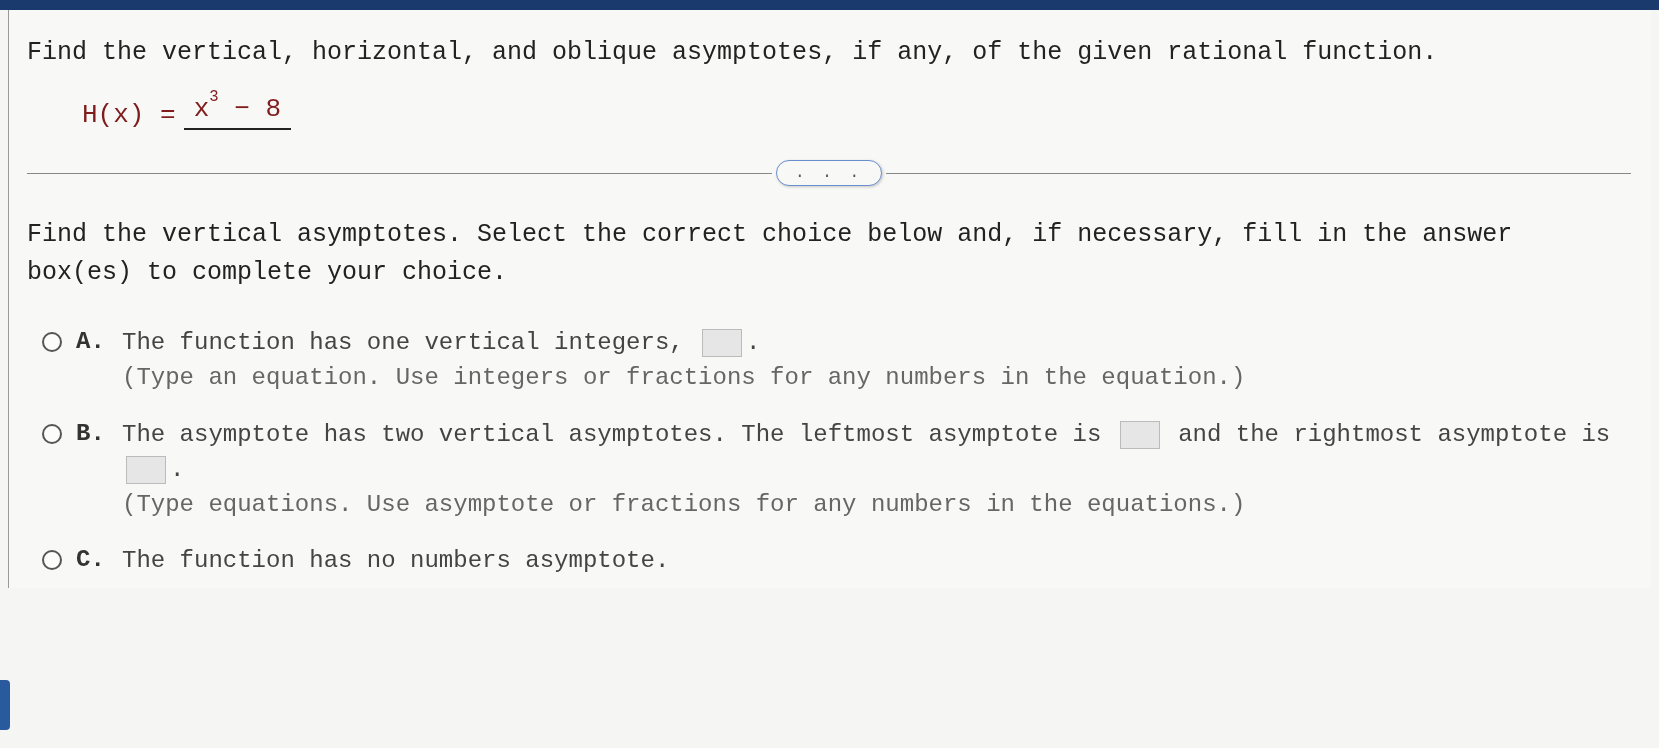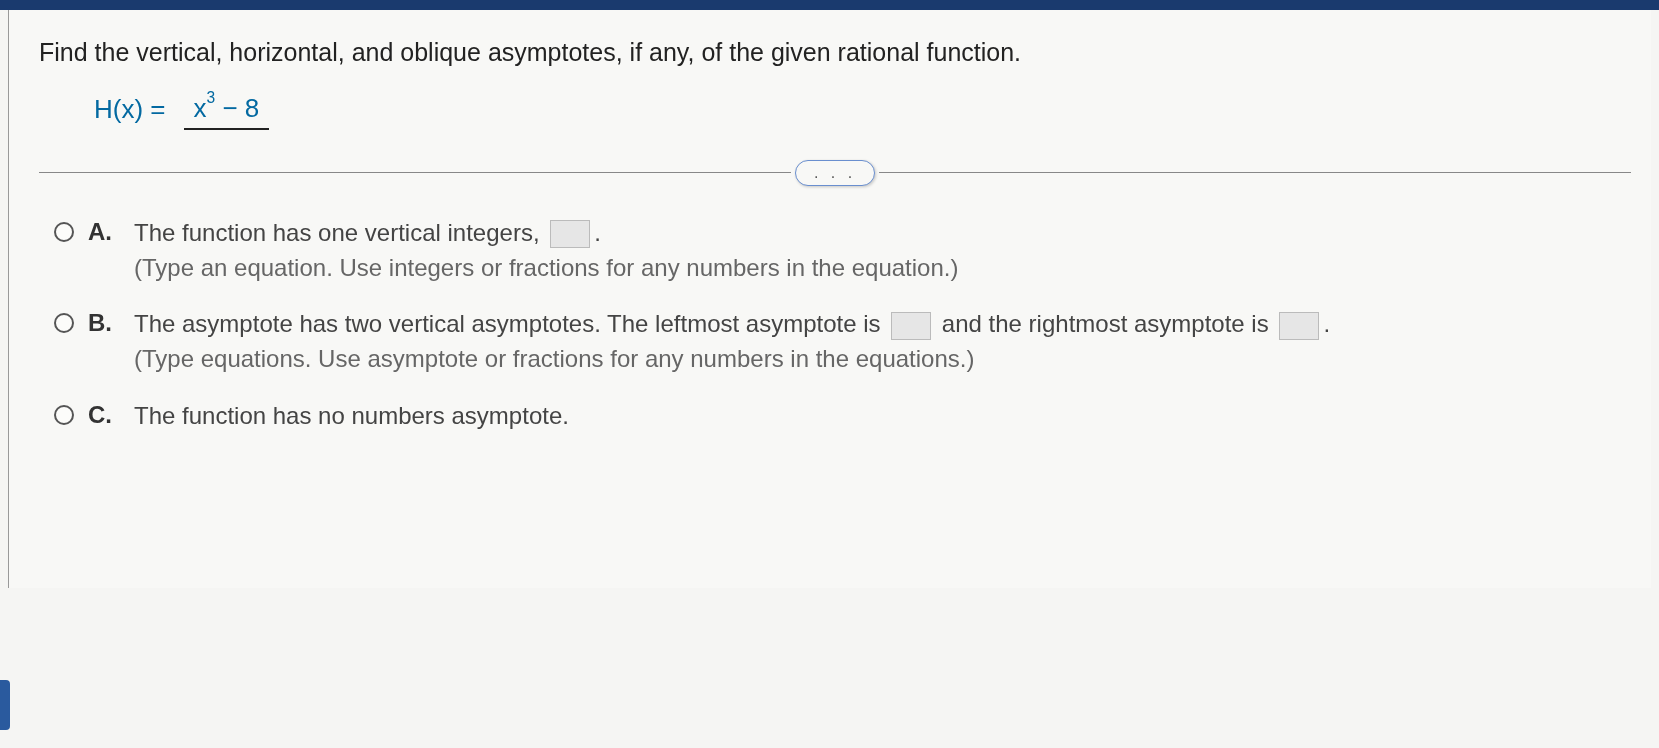--- a/index.html
+++ b/index.html
@@ -11,38 +11,38 @@
       font-family: Arial, Helvetica, sans-serif;
       background: linear-gradient(to bottom, #1a3a6e 0%, #1a3a6e 10px, #f5f5f3 10px);
       width: 1659px;
       height: 748px;
       color: #333;
       overflow: hidden;
     }
     .page-container {
       background: #f8f8f6;
       margin: 10px 8px 0 8px;
-      padding: 25px 20px 20px 30px;
+      padding: 25px 20px 20px 18px;
       height: 578px;
       border-left: 1px solid #999;
+      font-family: Liberation Mono, monospace;
     }
     .question-prompt {
       font-size: 25px;
       color: #222;
       margin-bottom: 20px;
       line-height: 1.4;
     }
     .equation {
       display: flex;
-      align-items: center;
+      align-items: flex-end;
       margin-left: 55px;
       margin-bottom: 30px;
       font-size: 26px;
-      color: #0369a1;
-      gap: 10px;
+      color: #7f1d1d;
     }
     .eq-lhs {
       margin-right: 8px;
     }
     .fraction {
       display: inline-flex;
       flex-direction: row;
       align-items: center;
       vertical-align: middle;
     }
@@ -159,20 +159,21 @@
       </span>
     </span>
   </div>
 
   <div class="divider-row">
     <div class="divider-line"></div>
     <div class="ellipsis-balloon">. . .</div>
     <div class="divider-line"></div>
   </div>
 
+  <div class="subquestion">Find the vertical asymptotes. Select the correct choice below and, if necessary, fill in the answer box(es) to complete your choice.</div>
 
   <div class="choices">
 
     <div class="choice-row">
       <div class="radio"></div>
       <div class="choice-letter">A.</div>
       <div class="choice-body">
         <span>The function has one vertical integers, </span><span class="answer-box"></span><span>.</span>
         <br>
         <span class="hint-text">(Type an equation. Use integers or fractions for any numbers in the equation.)</span>

